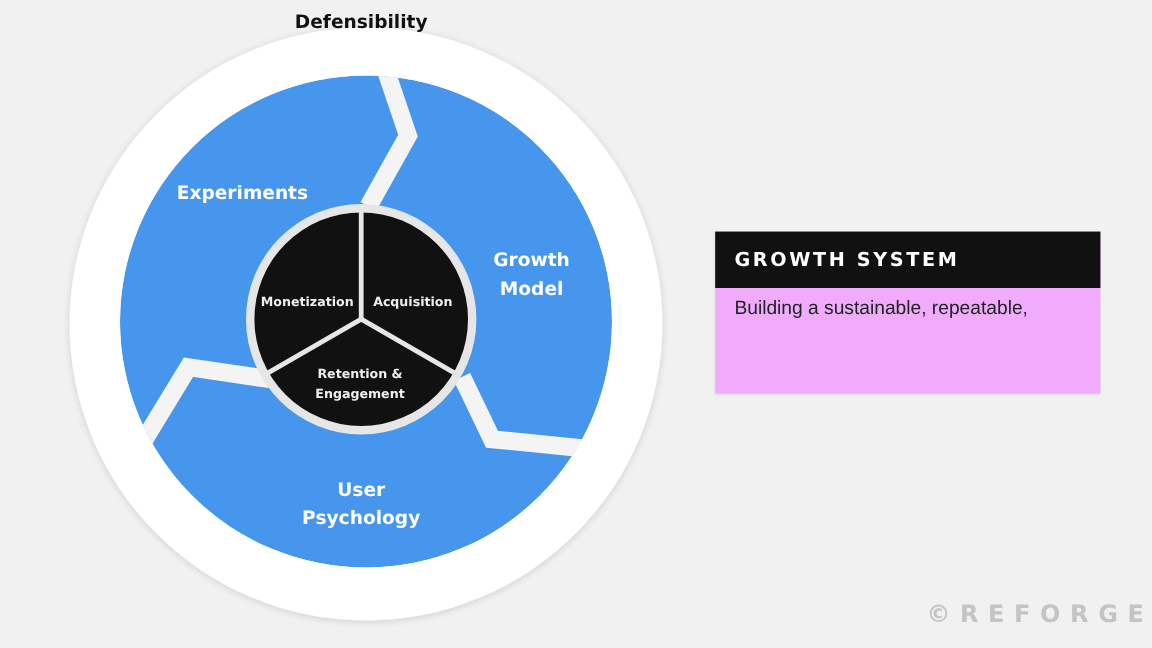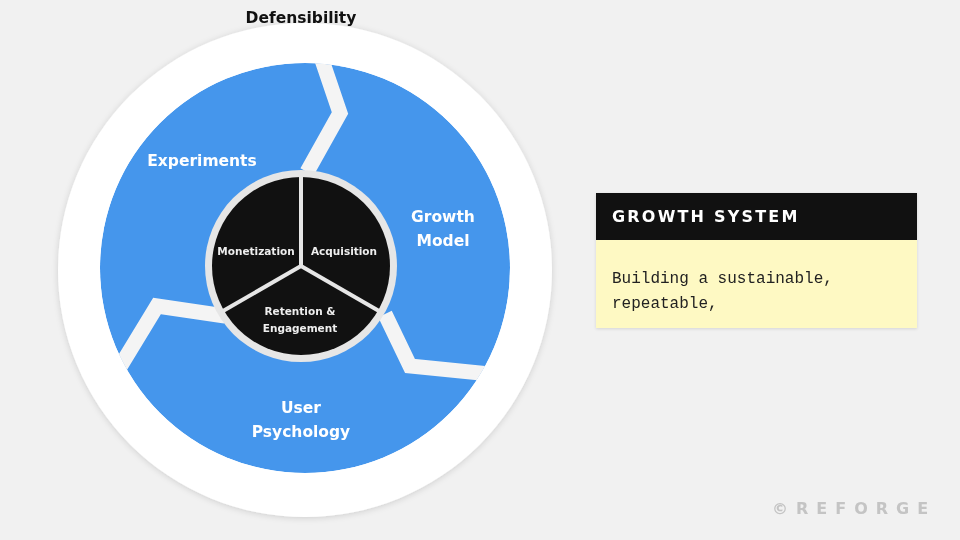--- a/index.html
+++ b/index.html
@@ -1,22 +1,22 @@
 <!DOCTYPE html>
 <html><head>
 <meta charset="utf-8">
 <style>
   html,body{margin:0;padding:0;}
   body{width:960px;height:540px;background:#f1f1f1;position:relative;overflow:hidden;font-family:"Liberation Sans",sans-serif;}
   #diagram{position:absolute;left:0;top:0;}
   .lbl{font-family:"DejaVu Sans",sans-serif;}
-  .card{position:absolute;left:596px;top:193px;width:321px;height:135px;background:#fef9c3;box-shadow:0 1px 3px rgba(0,0,0,0.12);}
+  .card{position:absolute;left:596px;top:193px;width:321px;height:135px;background:#f0abfc;box-shadow:0 1px 3px rgba(0,0,0,0.12);}
   .card-head{height:47px;background:#111;color:#fff;display:flex;align-items:center;padding-left:16px;font-family:"DejaVu Sans",sans-serif;font-size:16px;letter-spacing:2.2px;font-weight:bold;}
-  .card-body{padding:27px 16px;font-family:Liberation Mono, monospace;font-size:16px;line-height:25px;color:#222;}
-  .brand{position:absolute;left:772px;top:499px;color:#c4c4c4;font-family:"DejaVu Sans",sans-serif;font-weight:bold;font-size:16px;letter-spacing:8px;}
+  .card-body{padding:5px 16px;font-family:Liberation Sans, sans-serif;font-size:16px;line-height:25px;color:#222;}
+  .brand{position:absolute;left:772px;top:499px;color:#c4c4c4;font-family:"DejaVu Sans",sans-serif;font-weight:bold;font-size:20px;letter-spacing:8px;}
 </style>
 </head>
 <body>
 
 <svg id="diagram" width="600" height="540" viewBox="0 0 600 540">
   <defs>
     <clipPath id="ringclip">
         <circle cx="305" cy="268" r="205"></circle>
       </clipPath>
     <filter id="sh" x="-10%" y="-10%" width="120%" height="120%">

